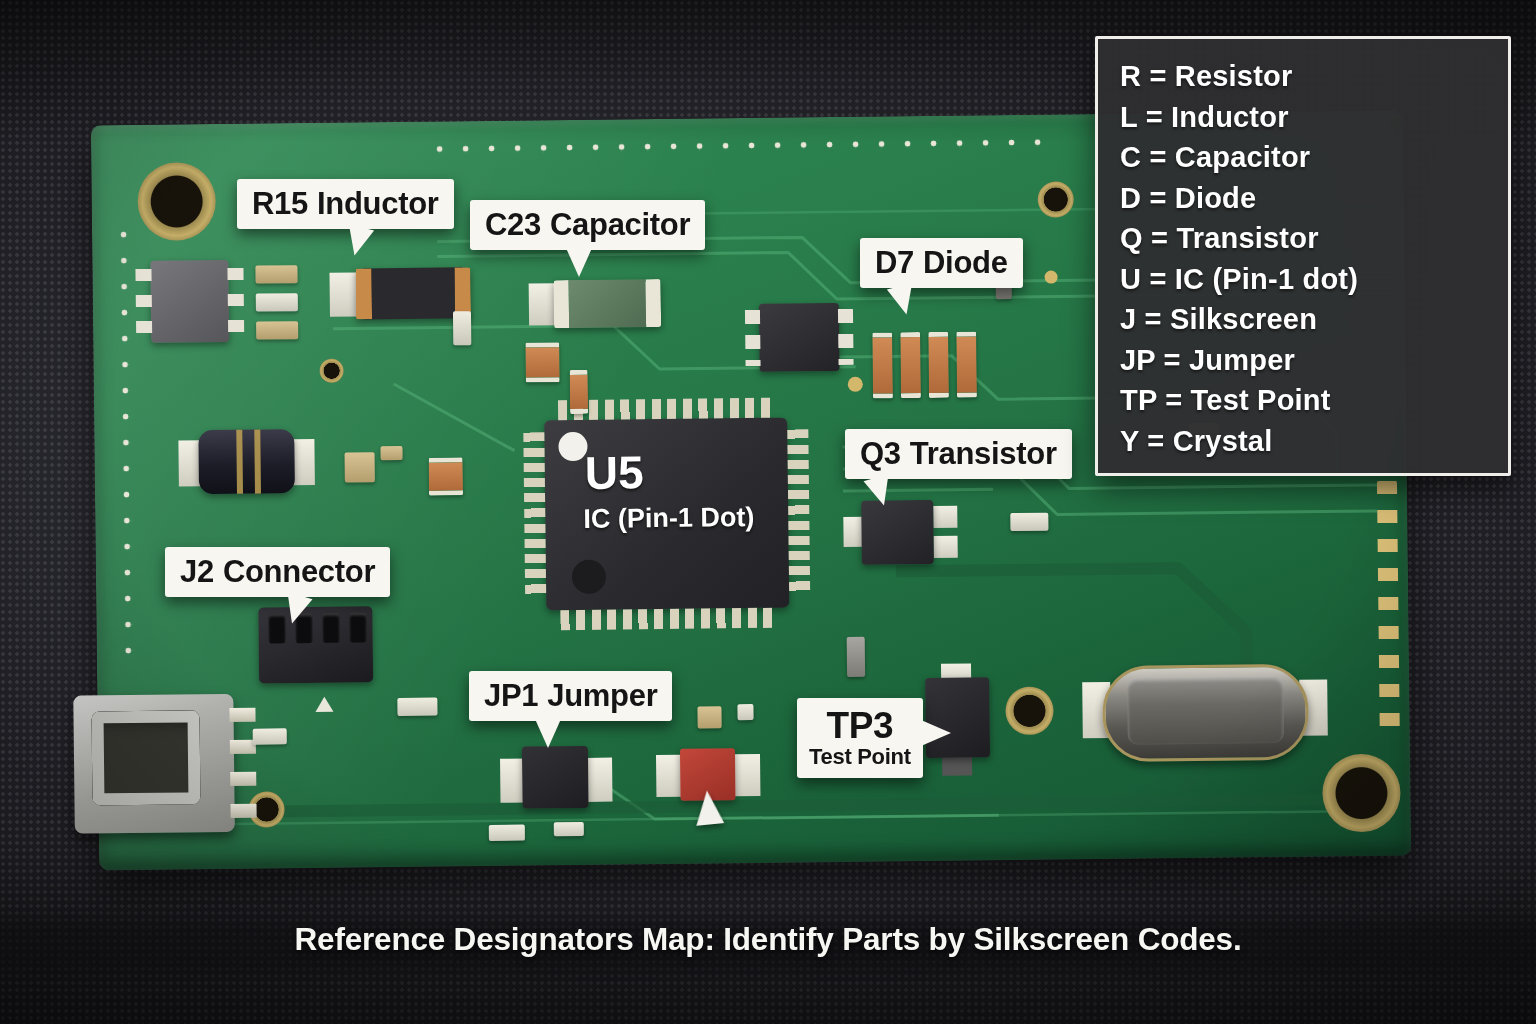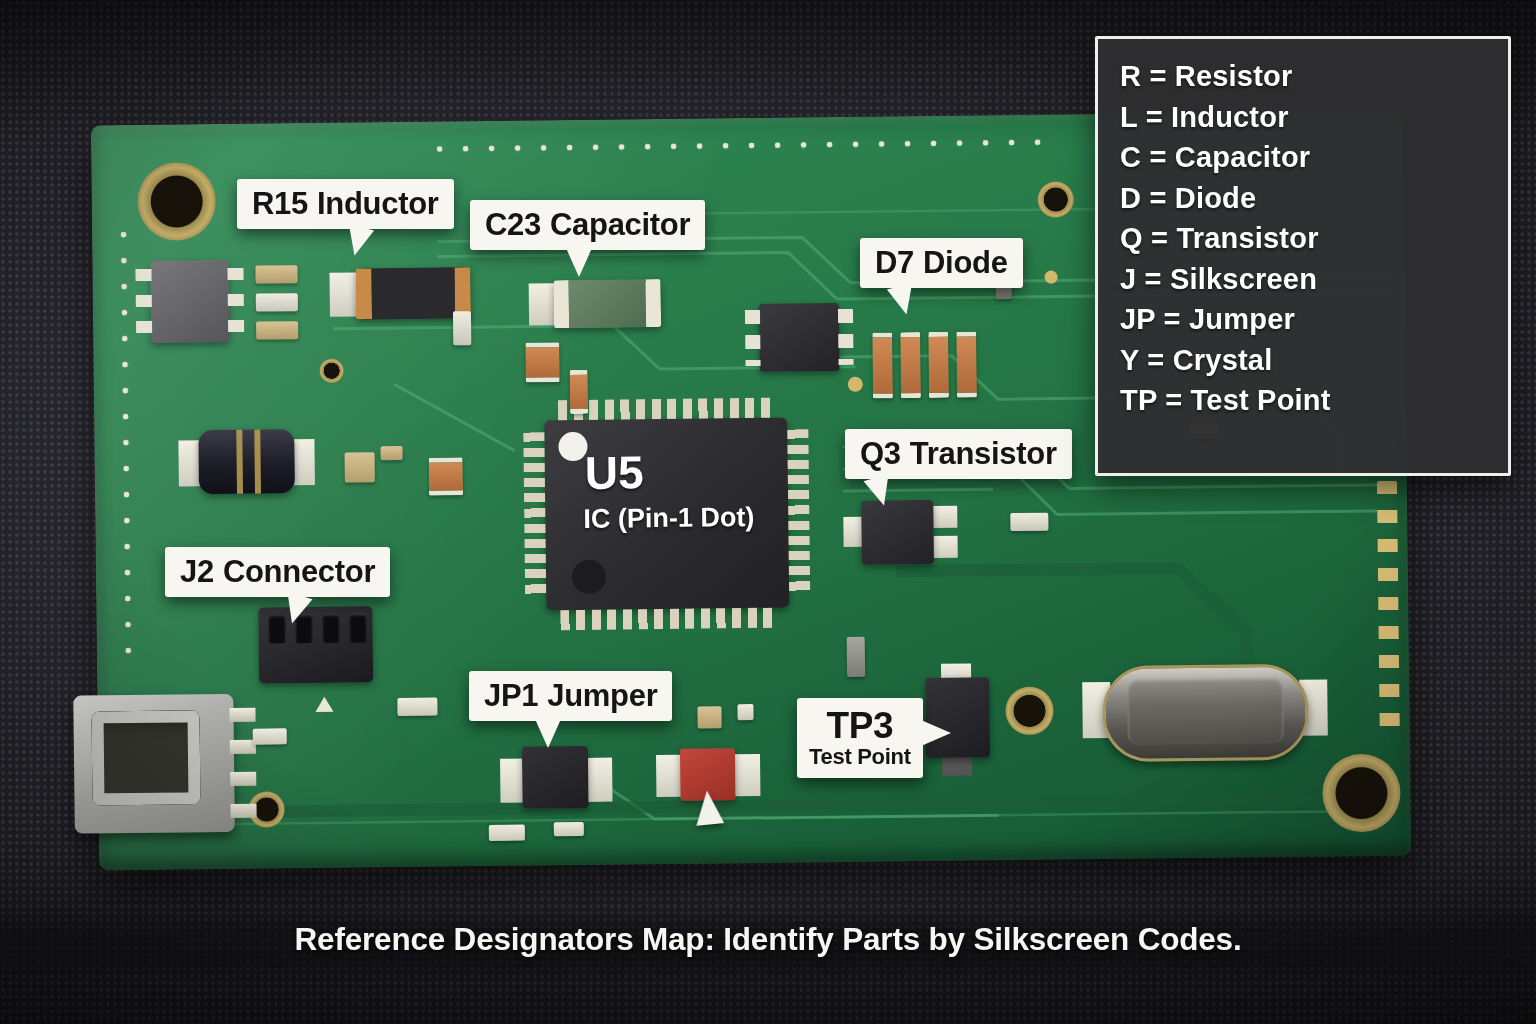--- a/index.html
+++ b/index.html
@@ -299,22 +299,23 @@
     <i class="tail tail-right" style="top:22px;"></i>
   </div>
 
 
   <div class="legend">
     <div class="lg-row">R = Resistor</div>
     <div class="lg-row">L = Inductor</div>
     <div class="lg-row">C = Capacitor</div>
     <div class="lg-row">D = Diode</div>
     <div class="lg-row">Q = Transistor</div>
+    <div class="lg-row">U = IC (Pin-1 dot)</div>
     <div class="lg-row">J = Silkscreen</div>
     <div class="lg-row">JP = Jumper</div>
+    <div class="lg-row">TP = Test Point</div>
     <div class="lg-row">Y = Crystal</div>
-    <div class="lg-row">TP = Test Point</div>
   </div>
 
   <div class="caption-band"></div>
   <div class="caption">Reference Designators Map: Identify Parts by Silkscreen Codes.</div>
 
 </div>
 
 </body></html>

